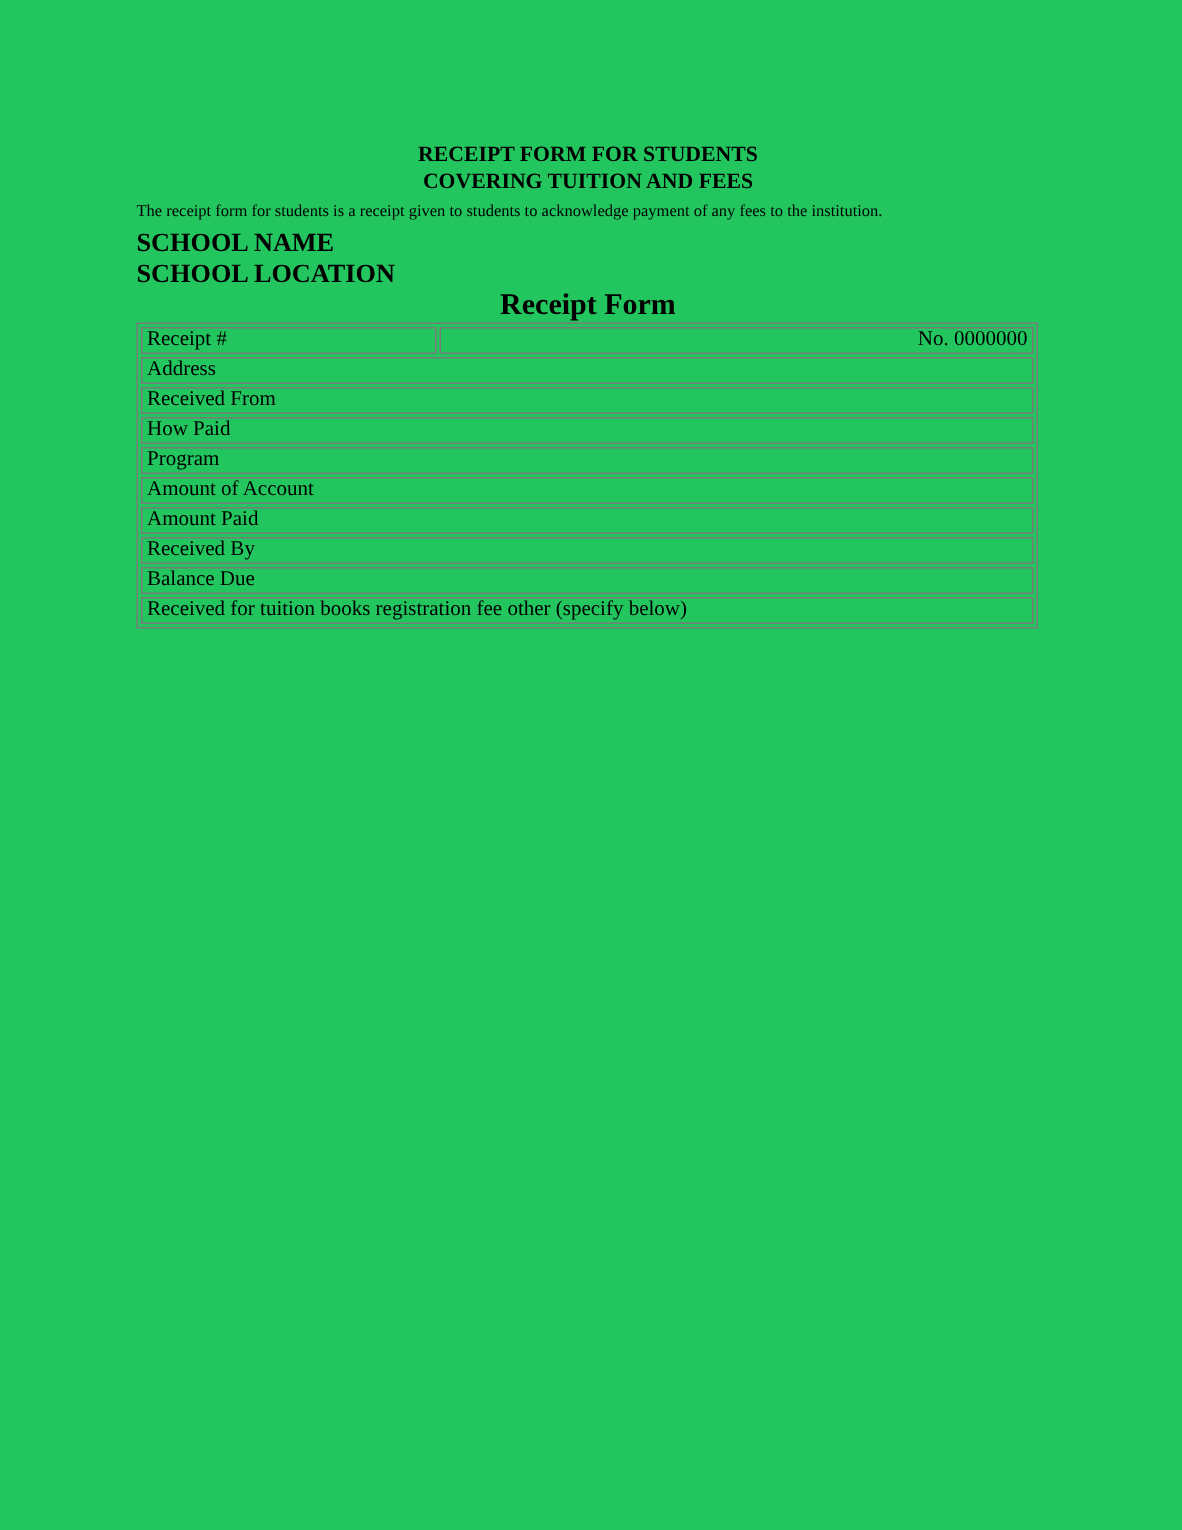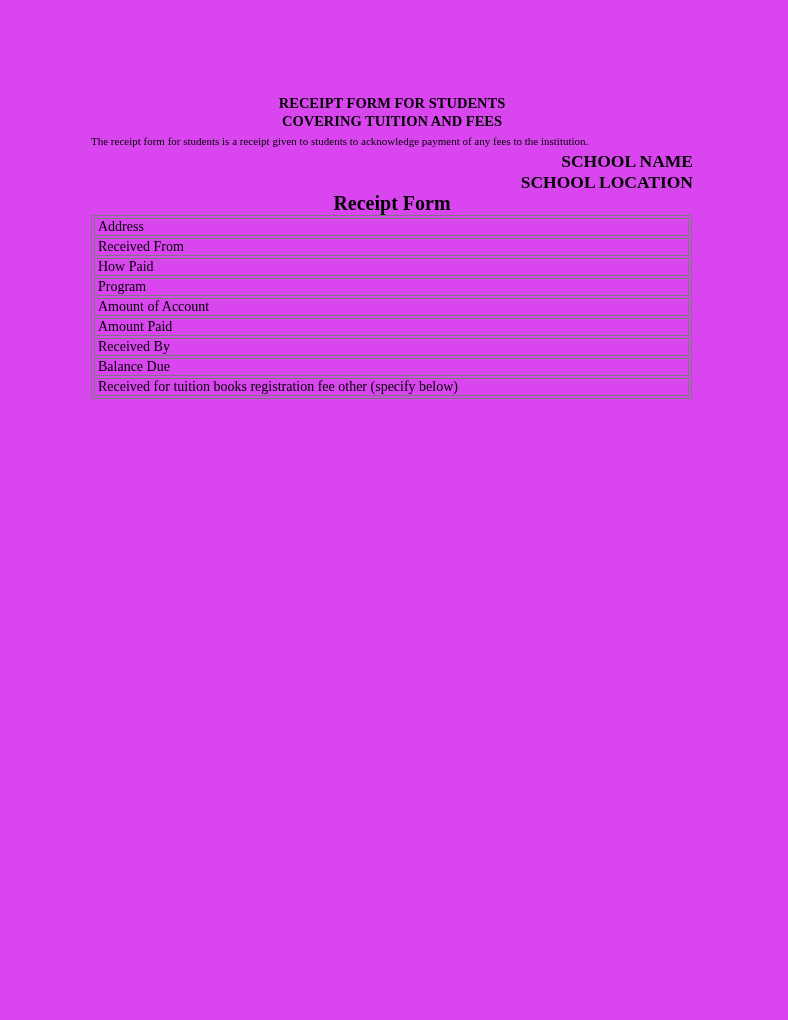--- a/index.html
+++ b/index.html
@@ -9,42 +9,42 @@
     height: 1020px;
     font-family: "Liberation Serif", serif;
     color: #000000;
     position: relative;
   }
   .page {
     position: absolute;
     left: 0; top: 0;
     width: 788px;
     height: 1020px;
-    background: #d946ef;
+    background: #22c55e;
     overflow: hidden;
   }
   .content {
     position: absolute;
     left: 91px;
     top: 94px;
     width: 602px;
   }
   .doc-heading {
     text-align: center;
     font-weight: bold;
     font-size: 14.5px;
     line-height: 18px;
   }
   .intro {
     font-size: 11px;
     line-height: 19px;
     margin-top: 2px;
   }
   .school-line {
-    text-align: right;
+    text-align: left;
     font-weight: bold;
     font-size: 17.5px;
     line-height: 21px;
   }
   .form-title {
     text-align: center;
     font-weight: bold;
     font-size: 20px;
     line-height: 21px;
   }
@@ -85,20 +85,24 @@
     <div class="school-line">SCHOOL LOCATION</div>
     <div class="form-title">Receipt Form</div>
 
     <table class="receipt">
       <colgroup>
         <col style="width:197px">
         <col>
       </colgroup>
       <tbody>
         <tr>
+          <td>Receipt #</td>
+          <td class="num">No. 0000000</td>
+        </tr>
+        <tr>
           <td colspan="2">Address</td>
         </tr>
         <tr>
           <td colspan="2">Received From</td>
         </tr>
         <tr>
           <td colspan="2">How Paid</td>
         </tr>
         <tr>
           <td colspan="2">Program</td>

